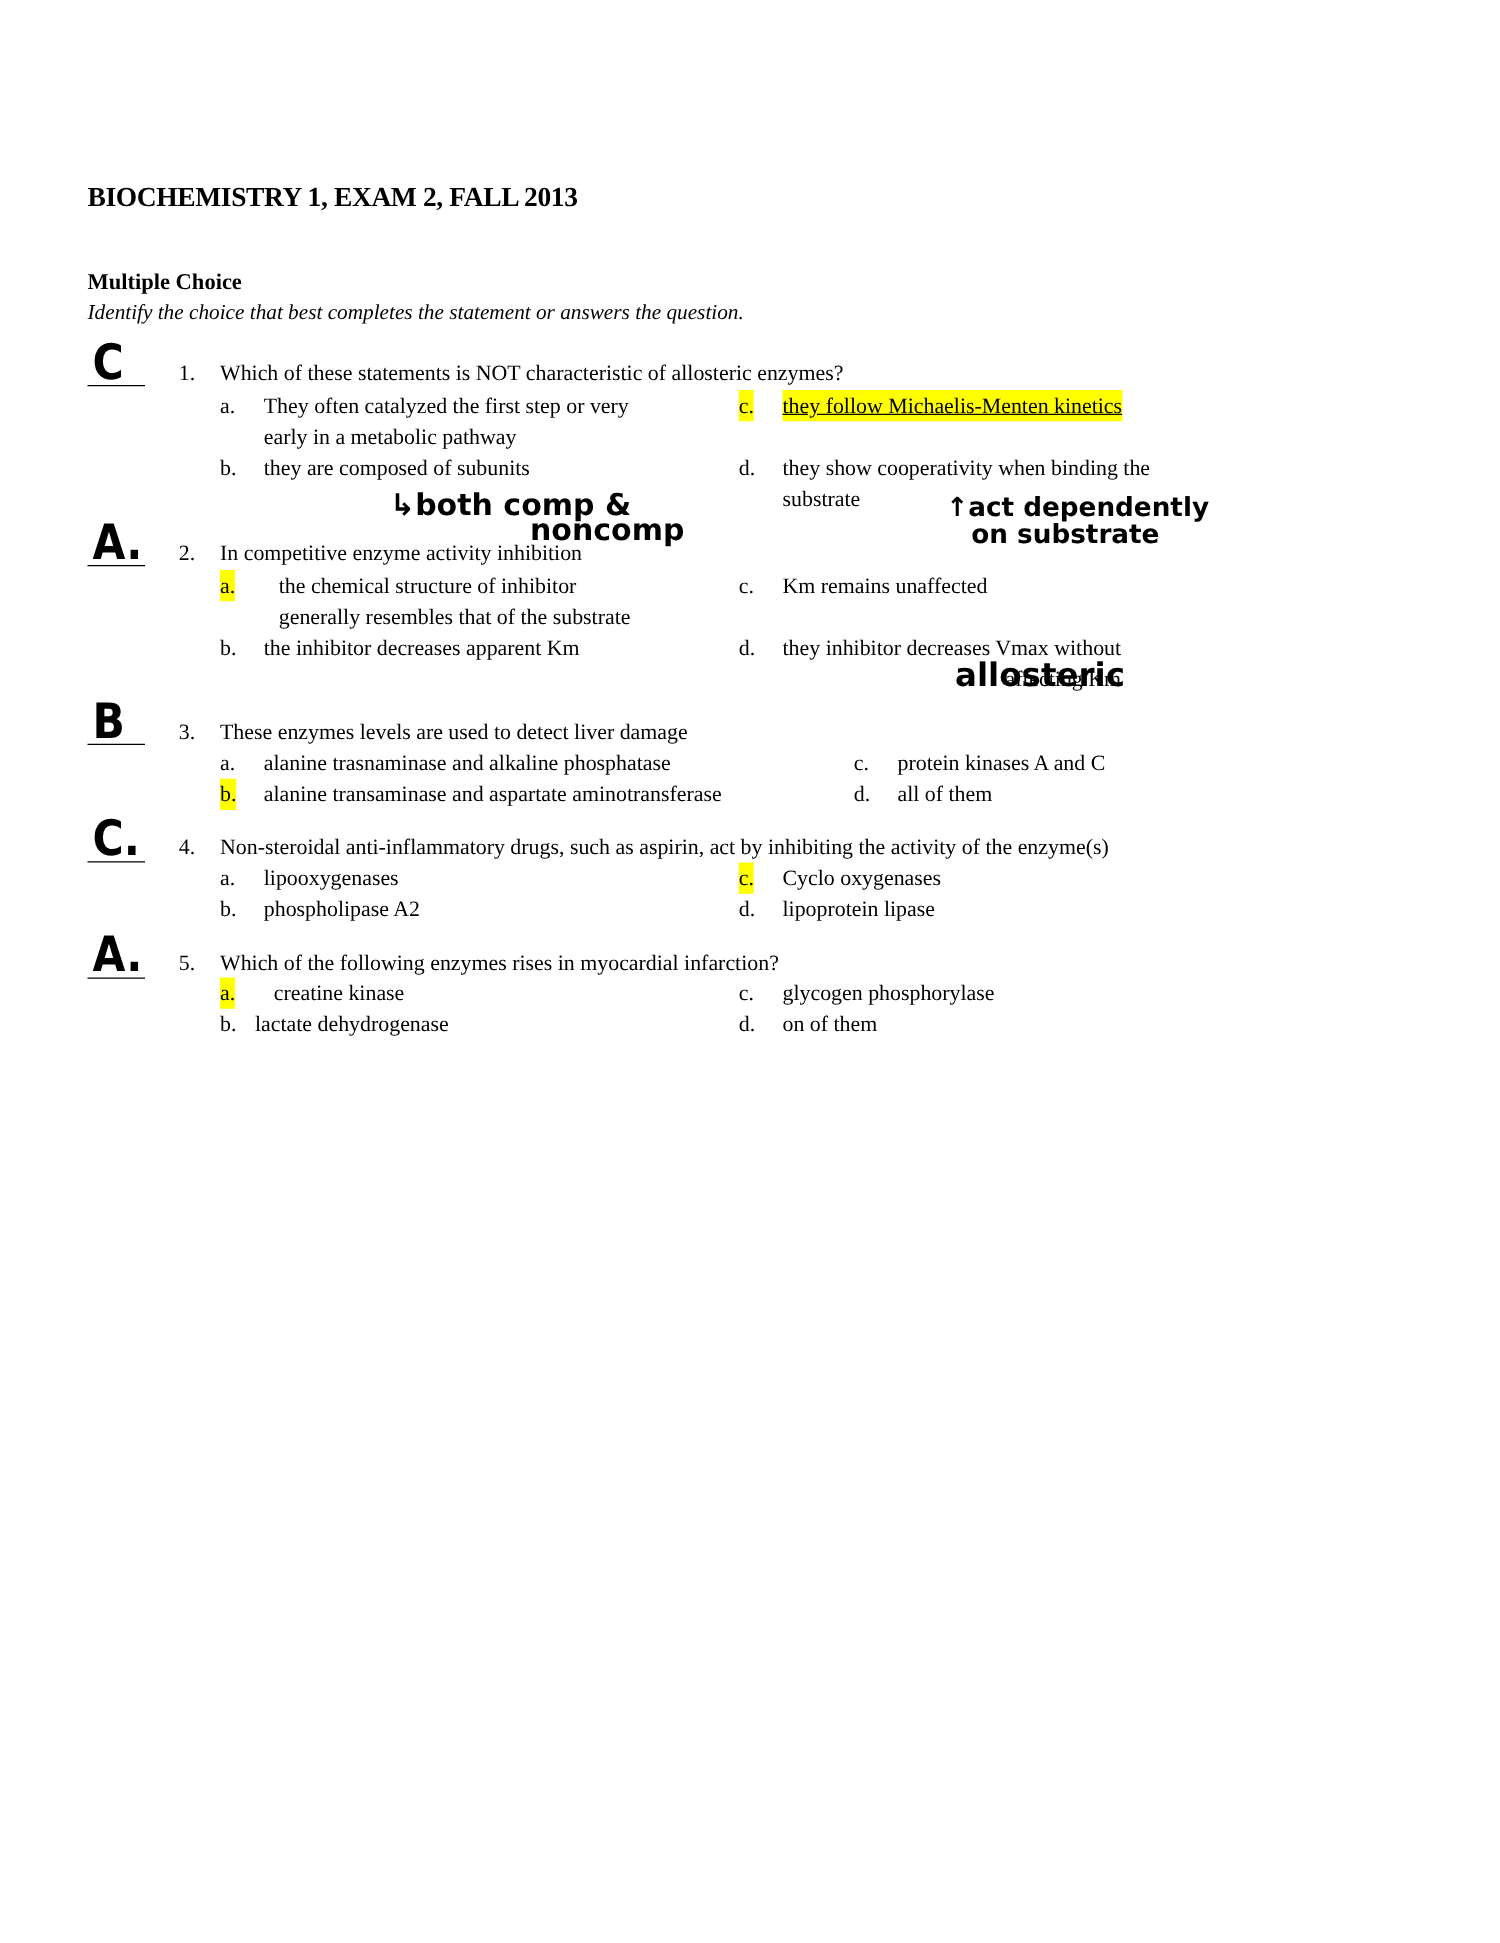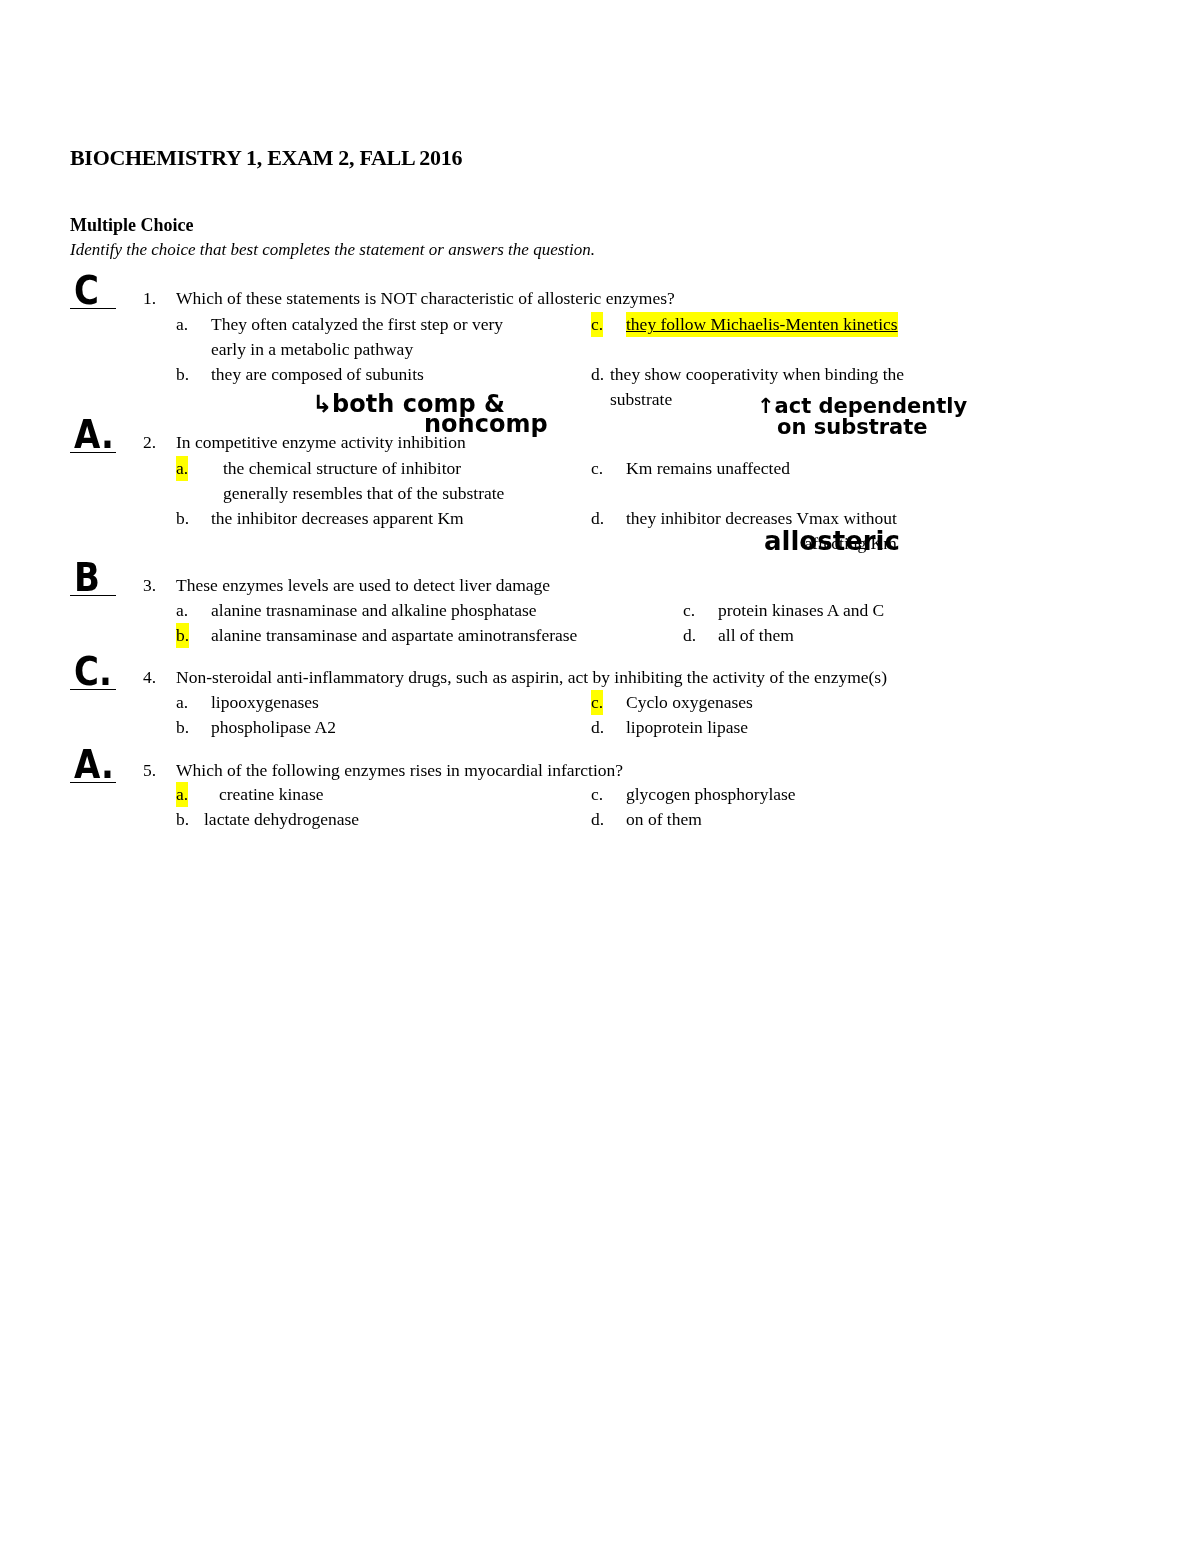--- a/index.html
+++ b/index.html
@@ -39,21 +39,21 @@
       position: absolute; font-family: "DejaVu Sans", sans-serif; font-weight: bold;
       white-space: nowrap; line-height: 1;
     }
     .line { line-height: 25px; }
   </style>
 </head>
 <body>
 
 <div>
 
-  <div class="title">BIOCHEMISTRY 1, EXAM 2, FALL 2016</div>
+  <div class="title">BIOCHEMISTRY 1, EXAM 2, FALL 2013</div>
   <div class="section-title">Multiple Choice</div>
   <div class="instructions">Identify the choice that best completes the statement or answers the question.</div>
 
   <div class="question" style="top:286px;">
     <div class="q-answer" style="top:-14px;">
         <span>C</span>
       </div>
     <div class="q-num line">1.</div>
     <div class="q-stem line">Which of these statements is NOT characteristic of allosteric enzymes?</div>
 
@@ -67,21 +67,21 @@
     <div class="opt" style="left:176px; top:76px;">
       <span class="letter line">b.</span>
       <span class="text" style="left:35px;">they are composed of subunits</span>
     </div>
     <div class="opt" style="left:591px; top:26px;">
       <span class="letter line hl">c.</span>
       <span class="text hl" style="left:35px;text-decoration:underline;">they follow Michaelis-Menten kinetics</span>
     </div>
     <div class="opt" style="left:591px; top:76px;">
       <span class="letter line">d.</span>
-      <div class="text" style="left:19px;">
+      <div class="text" style="left:35px;">
         <div>they show cooperativity when binding the</div>
         <div>substrate</div>
       </div>
     </div>
     <div class="hand" style="left:312px; top:106px; font-size:24px;">
       <div>↳both  comp &amp;</div>
       <div style="margin-left:112px; margin-top:-4px;text-align:center;">noncomp</div>
     </div>
     <div class="hand" style="left:757px; top:110px; font-size:21px;">
       <div>↑act  dependently</div>

